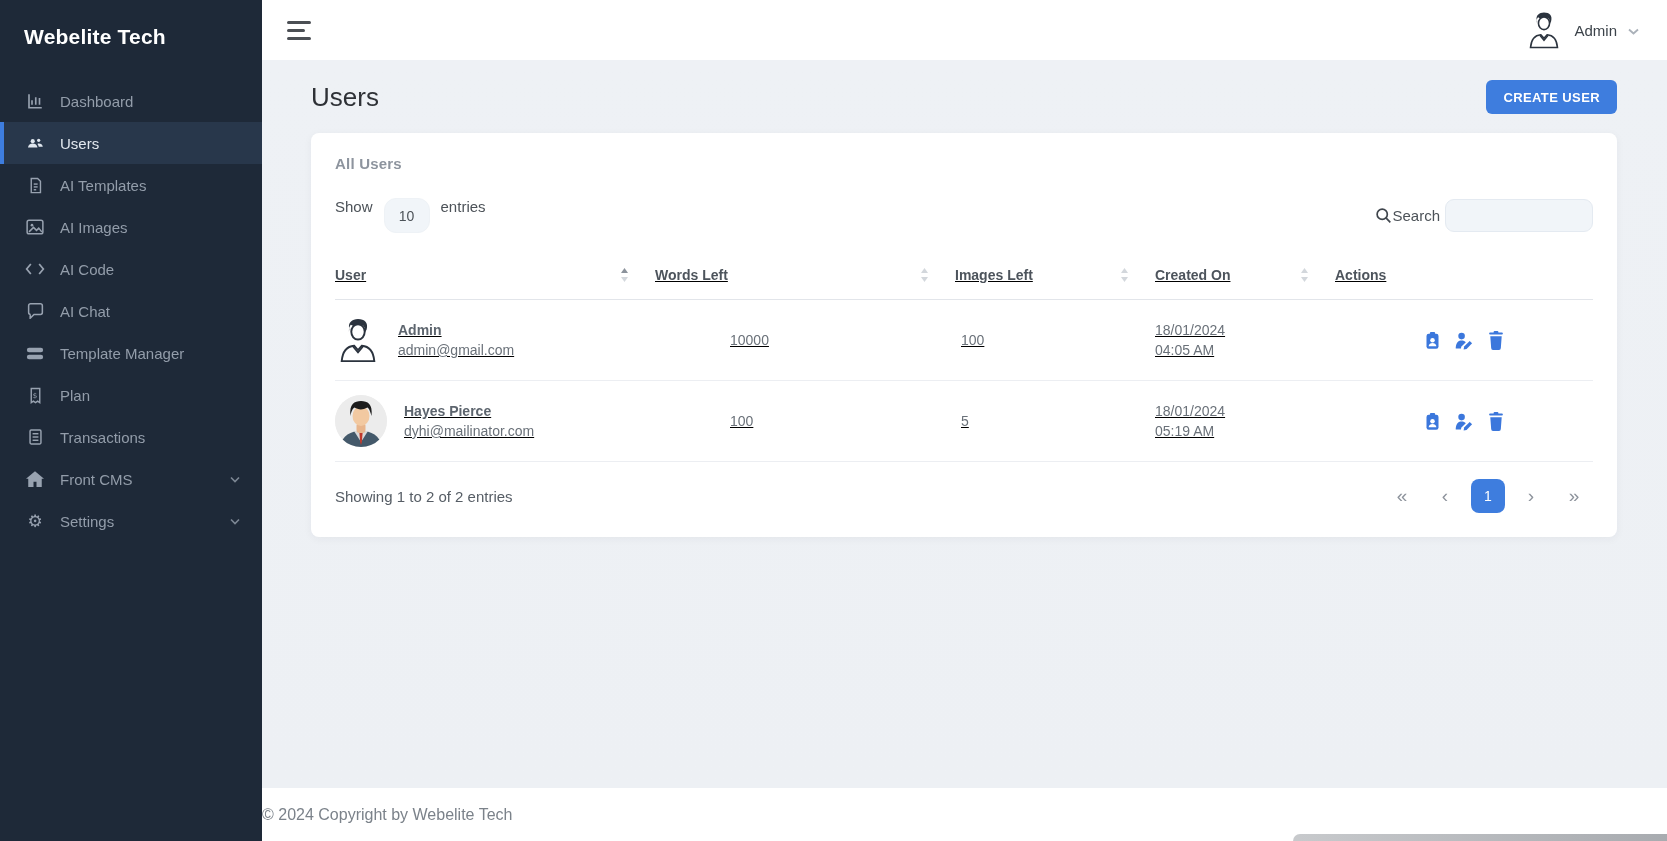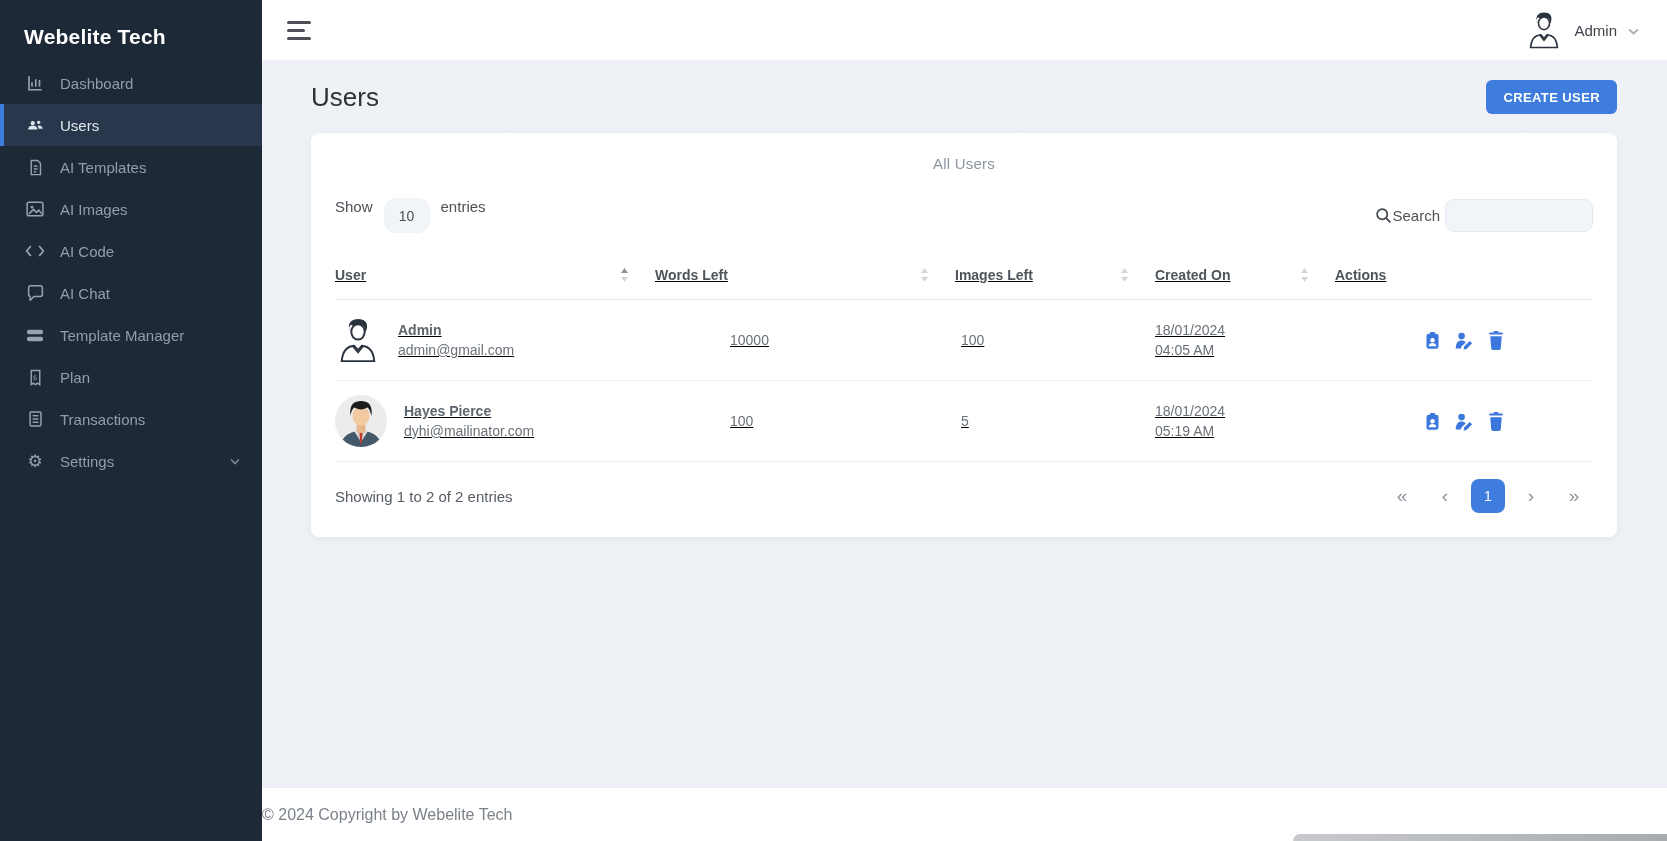--- a/index.html
+++ b/index.html
@@ -12,21 +12,21 @@
 
   
   .sidebar{
     position:absolute;left:0;top:0;bottom:0;width:262px;
     background:#1e2938;z-index:5;
   }
   .brand{
     color:#ffffff;font-size:21px;font-weight:700;letter-spacing:.2px;
     padding:13px 24px 0 24px;height:47px;display:flex;align-items:center;
   }
-  .nav{position:absolute;top:62px;left:0;right:0;}
+  .nav{position:absolute;top:80px;left:0;right:0;}
   .nav-item{
     height:42px;display:flex;align-items:center;
     padding-left:25px;cursor:pointer;color:#939daa;font-size:15px;
   }
   .nav-item .nav-icon{width:20px;height:20px;display:flex;align-items:center;justify-content:center;color:#98a2b0;flex:0 0 20px;}
   .nav-item .nav-label{margin-left:15px;white-space:nowrap;}
   .nav-item.active{
     background:#28374b;border-left:4px solid #3e7dde;padding-left:21px;color:#e2e8ef;
   }
   .nav-item.active .nav-icon{color:#dfe6ee;}
@@ -53,21 +53,21 @@
   .create-btn{
     margin-left:auto;background:#3e7dde;color:#fff;border:none;border-radius:6px;
     font-size:13px;font-weight:700;letter-spacing:.4px;padding:0 17px;height:34px;
     cursor:pointer;font-family:inherit;
   }
   .card{
     margin:19px 50px 0 49px;background:#ffffff;border-radius:8px;
     box-shadow:0 2px 8px rgba(30,40,60,.05);
     padding:22px 24px 24px 24px;min-height:360px;box-sizing:border-box;
   }
-  .card-title{font-size:15px;font-weight:400;color:#8d949e;margin:0 0 26px 0;letter-spacing:.2px;text-align:center;}
+  .card-title{font-size:15px;font-weight:700;color:#8d949e;margin:0 0 26px 0;letter-spacing:.2px;}
 
   .controls{display:flex;align-items:center;margin-bottom:18px;}
   .show-group{display:flex;align-items:flex-start;gap:11px;font-size:15px;color:#4c5258;}
   .page-size{
     width:44px;height:33px;background:#f1f5f9;border:1px solid #eef2f6;border-radius:12px;
     display:flex;align-items:center;justify-content:center;font-size:14px;color:#4c5258;cursor:pointer;
   }
   .search-group{margin-left:auto;display:flex;align-items:center;font-size:15px;color:#4c5258;}
   .search-input{
     width:148px;height:33px;background:#f1f5f9;border:1px solid #e4eaf1;border-radius:9px;
@@ -218,20 +218,33 @@
           <svg width="15" height="16" viewBox="0 0 18 22" fill="none" stroke="currentColor" stroke-width="2">
               <rect x="1.5" y="1.5" width="15" height="19" rx="1.5"></rect>
               <path d="M5 6.5h8"></path>
               <path d="M5 11h8"></path>
               <path d="M5 15.5h8"></path>
             </svg>
         </span>
         <span class="nav-label">Transactions</span>
       </div>
 
+      <div class="nav-item">
+        <span class="nav-icon">
+          <svg width="18" height="16" viewBox="0 0 24 21" fill="currentColor">
+              <path d="M12 0L0 10h3v11h7v-7h4v7h7V10h3z"></path>
+            </svg>
+        </span>
+        <span class="nav-label">Front CMS</span>
+        <span class="nav-chev">
+          <svg width="10" height="7" viewBox="0 0 10 7" fill="none" stroke="currentColor" stroke-width="1.6">
+              <path d="M1 1.5l4 4 4-4"></path>
+            </svg>
+        </span>
+      </div>
 
       <div class="nav-item">
         <span class="nav-icon" style="font-family:'DejaVu Sans',sans-serif;font-size:17px;line-height:1;">⚙</span>
         <span class="nav-label">Settings</span>
         <span class="nav-chev">
           <svg width="10" height="7" viewBox="0 0 10 7" fill="none" stroke="currentColor" stroke-width="1.6">
               <path d="M1 1.5l4 4 4-4"></path>
             </svg>
         </span>
       </div>

